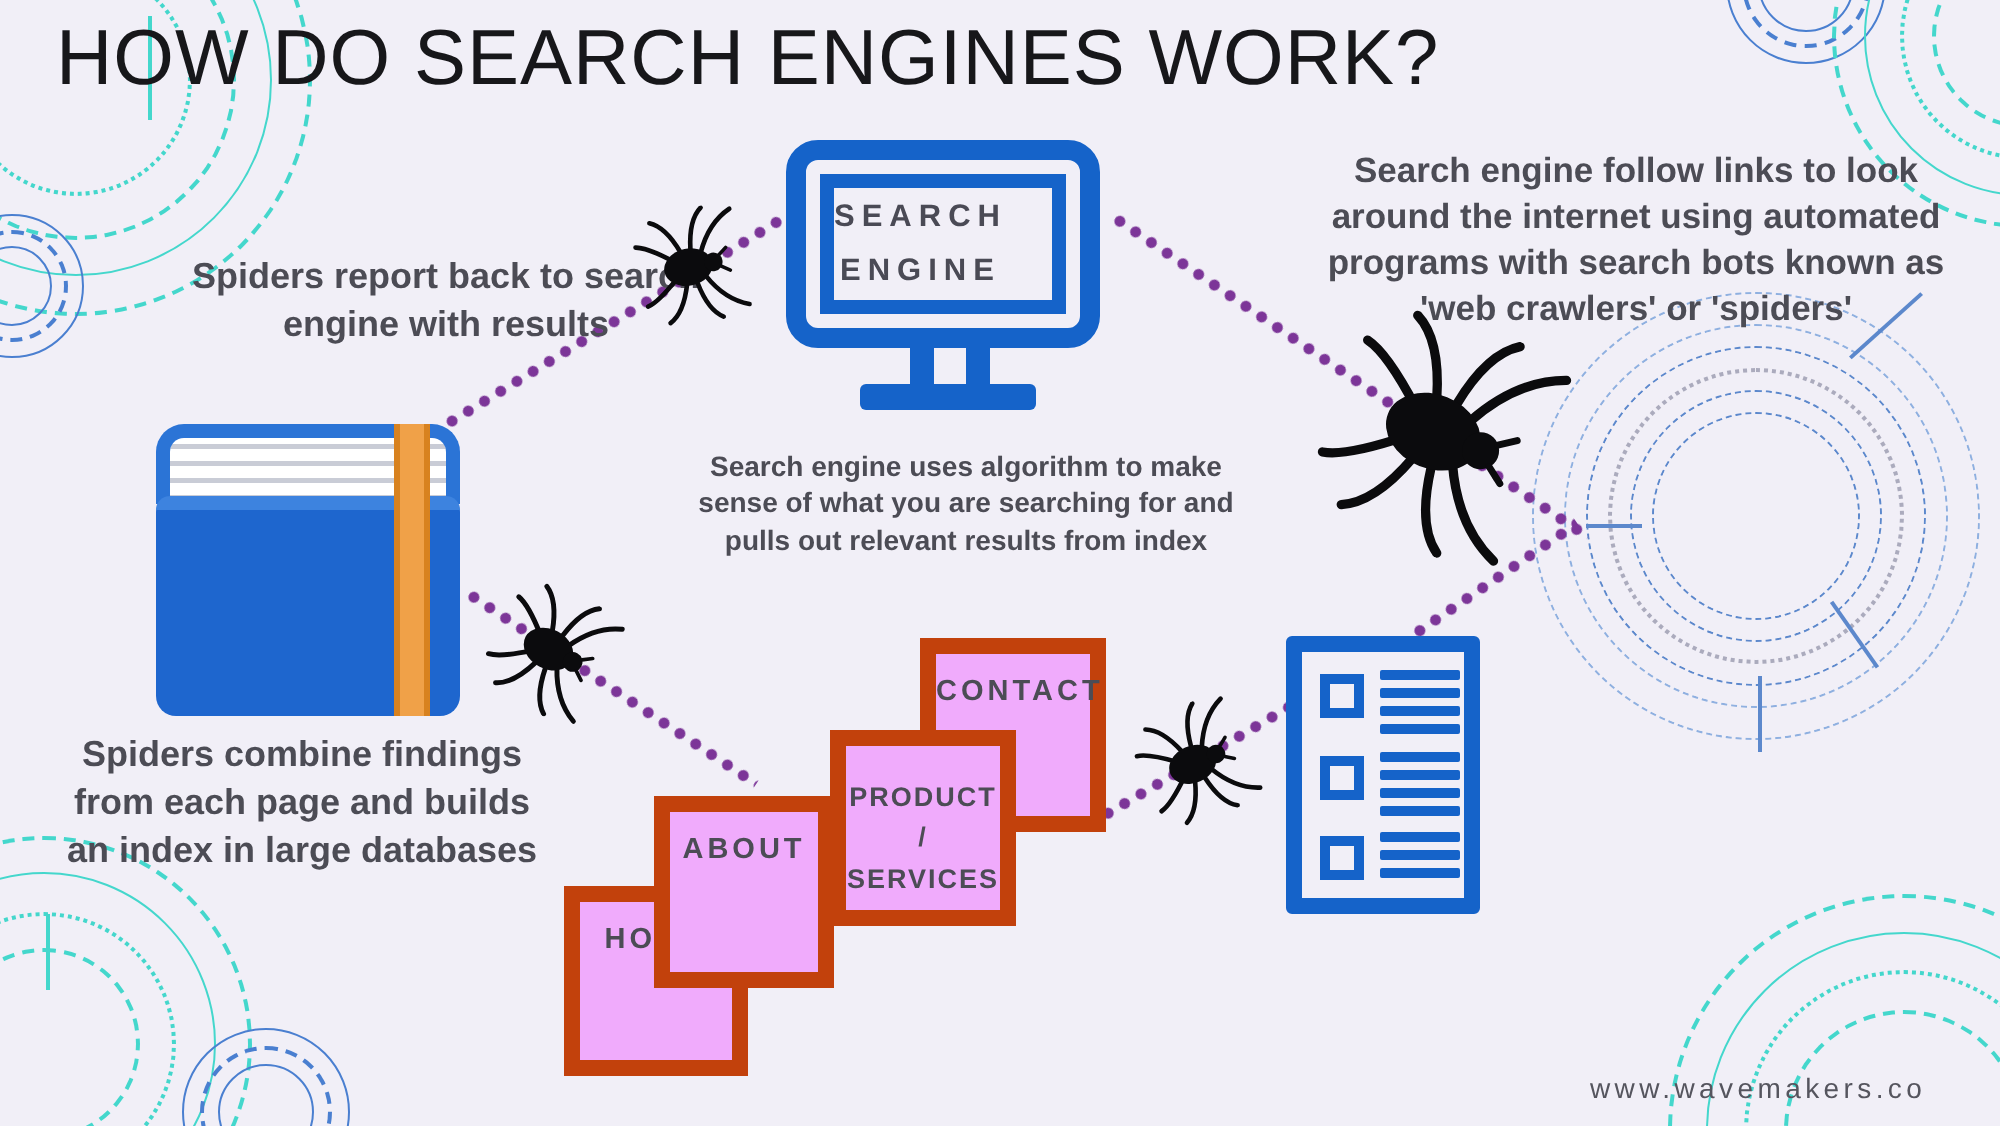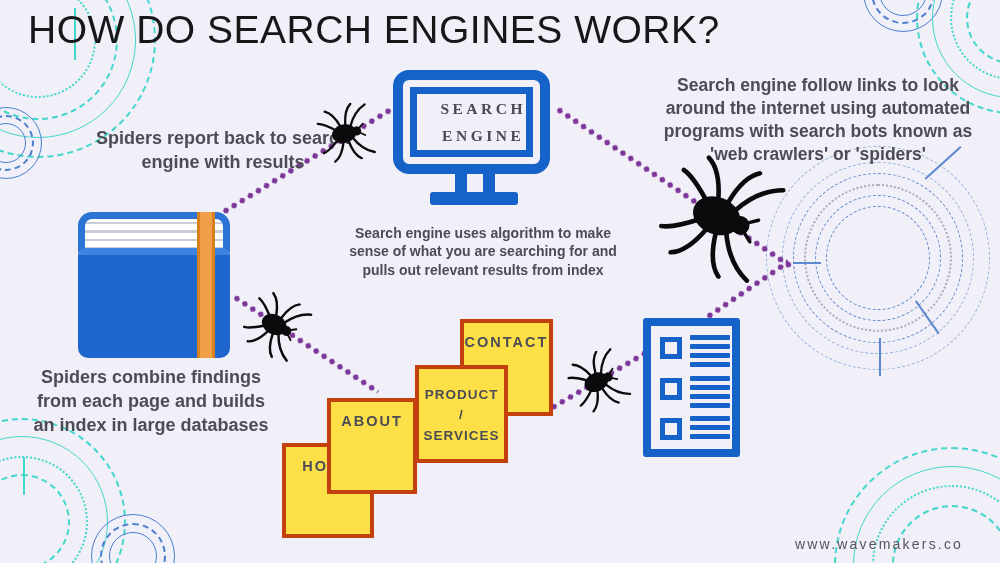--- a/index.html
+++ b/index.html
@@ -42,21 +42,21 @@
   
   .dots{
     position:absolute;height:6px;z-index:2;transform-origin:0 50%;
     background-image:radial-gradient(circle closest-side,#7C3598 82%,transparent);
     background-size:9.5px 6px;background-repeat:repeat-x;
   }
   
   .monitor{position:absolute;left:393px;top:70px;width:157px;height:104px;
     border:10px solid #1563C9;border-radius:16px;box-sizing:border-box;z-index:3;}
   .monitor .screen{position:absolute;inset:7px;border:7px solid #1563C9;box-sizing:border-box;
-    display:flex;align-items:center;justify-content:flex-end;text-align:center;font-family:Liberation Serif, serif;}
+    display:flex;align-items:center;justify-content:flex-start;text-align:center;}
   .monitor .screen-label{font-size:15.5px;font-weight:700;letter-spacing:3.5px;
     color:#4A4A55;line-height:1.75;}
   .m-leg{position:absolute;width:12px;height:20px;background:#1563C9;z-index:3;}
   .m-base{position:absolute;left:430px;top:192px;width:88px;height:13px;background:#1563C9;
     border-radius:3px;z-index:3;}
   
   .book{position:absolute;left:78px;top:212px;width:152px;height:146px;z-index:3;}
   .book-pages{position:absolute;left:7px;right:7px;top:4px;height:34px;border-radius:10px 10px 0 0;
     background:repeating-linear-gradient(to bottom,#FFFFFF 0 6px,#C9CCD6 6px 8.5px);}
   .book-rim{position:absolute;left:0;right:0;top:0;height:40px;border:7px solid #2B74D6;
@@ -69,21 +69,21 @@
     background:linear-gradient(to right,#D8821F 0 3px,#F0A148 3px 15px,#D8821F 15px 18px);}
   
   .doc{position:absolute;left:643px;top:318px;width:97px;height:139px;
     border:8px solid #1563C9;border-radius:3px;box-sizing:border-box;z-index:3;
     display:flex;flex-direction:column;justify-content:space-between;padding:9px 9px;}
   .doc-row{display:flex;gap:8px;}
   .doc-sq{width:22px;height:22px;border:5px solid #1563C9;box-sizing:border-box;flex:none;margin-top:2px;}
   .doc-lines{display:flex;flex-direction:column;gap:4px;flex:1;}
   .doc-line{width:40px;height:5px;background:#1563C9;border-radius:1px;}
   
-  .pagebox{position:absolute;border:4px solid #c2410c;background:#fde047;box-sizing:border-box;
+  .pagebox{position:absolute;border:8px solid #c2410c;background:#f0abfc;box-sizing:border-box;
     text-align:center;color:#4C4C55;font-weight:700;}
   .pagebox .pb-label{margin-top:9px;font-size:14.5px;letter-spacing:2px;line-height:1.5;}
   #box-home{left:282px;top:443px;width:92px;height:95px;z-index:3;}
   #box-about{left:327px;top:398px;width:90px;height:96px;z-index:4;}
   #box-contact{left:460px;top:319px;width:93px;height:97px;z-index:5;}
   #box-product{left:415px;top:365px;width:93px;height:98px;z-index:6;}
   #box-product .pb-label{font-size:13.5px;letter-spacing:1px;margin-top:16px;}
   
   .site-label{position:absolute;left:816px;top:234px;width:124px;text-align:center;z-index:4;
     font-size:17px;font-weight:700;letter-spacing:3px;color:#4A4A55;line-height:1.7;}

